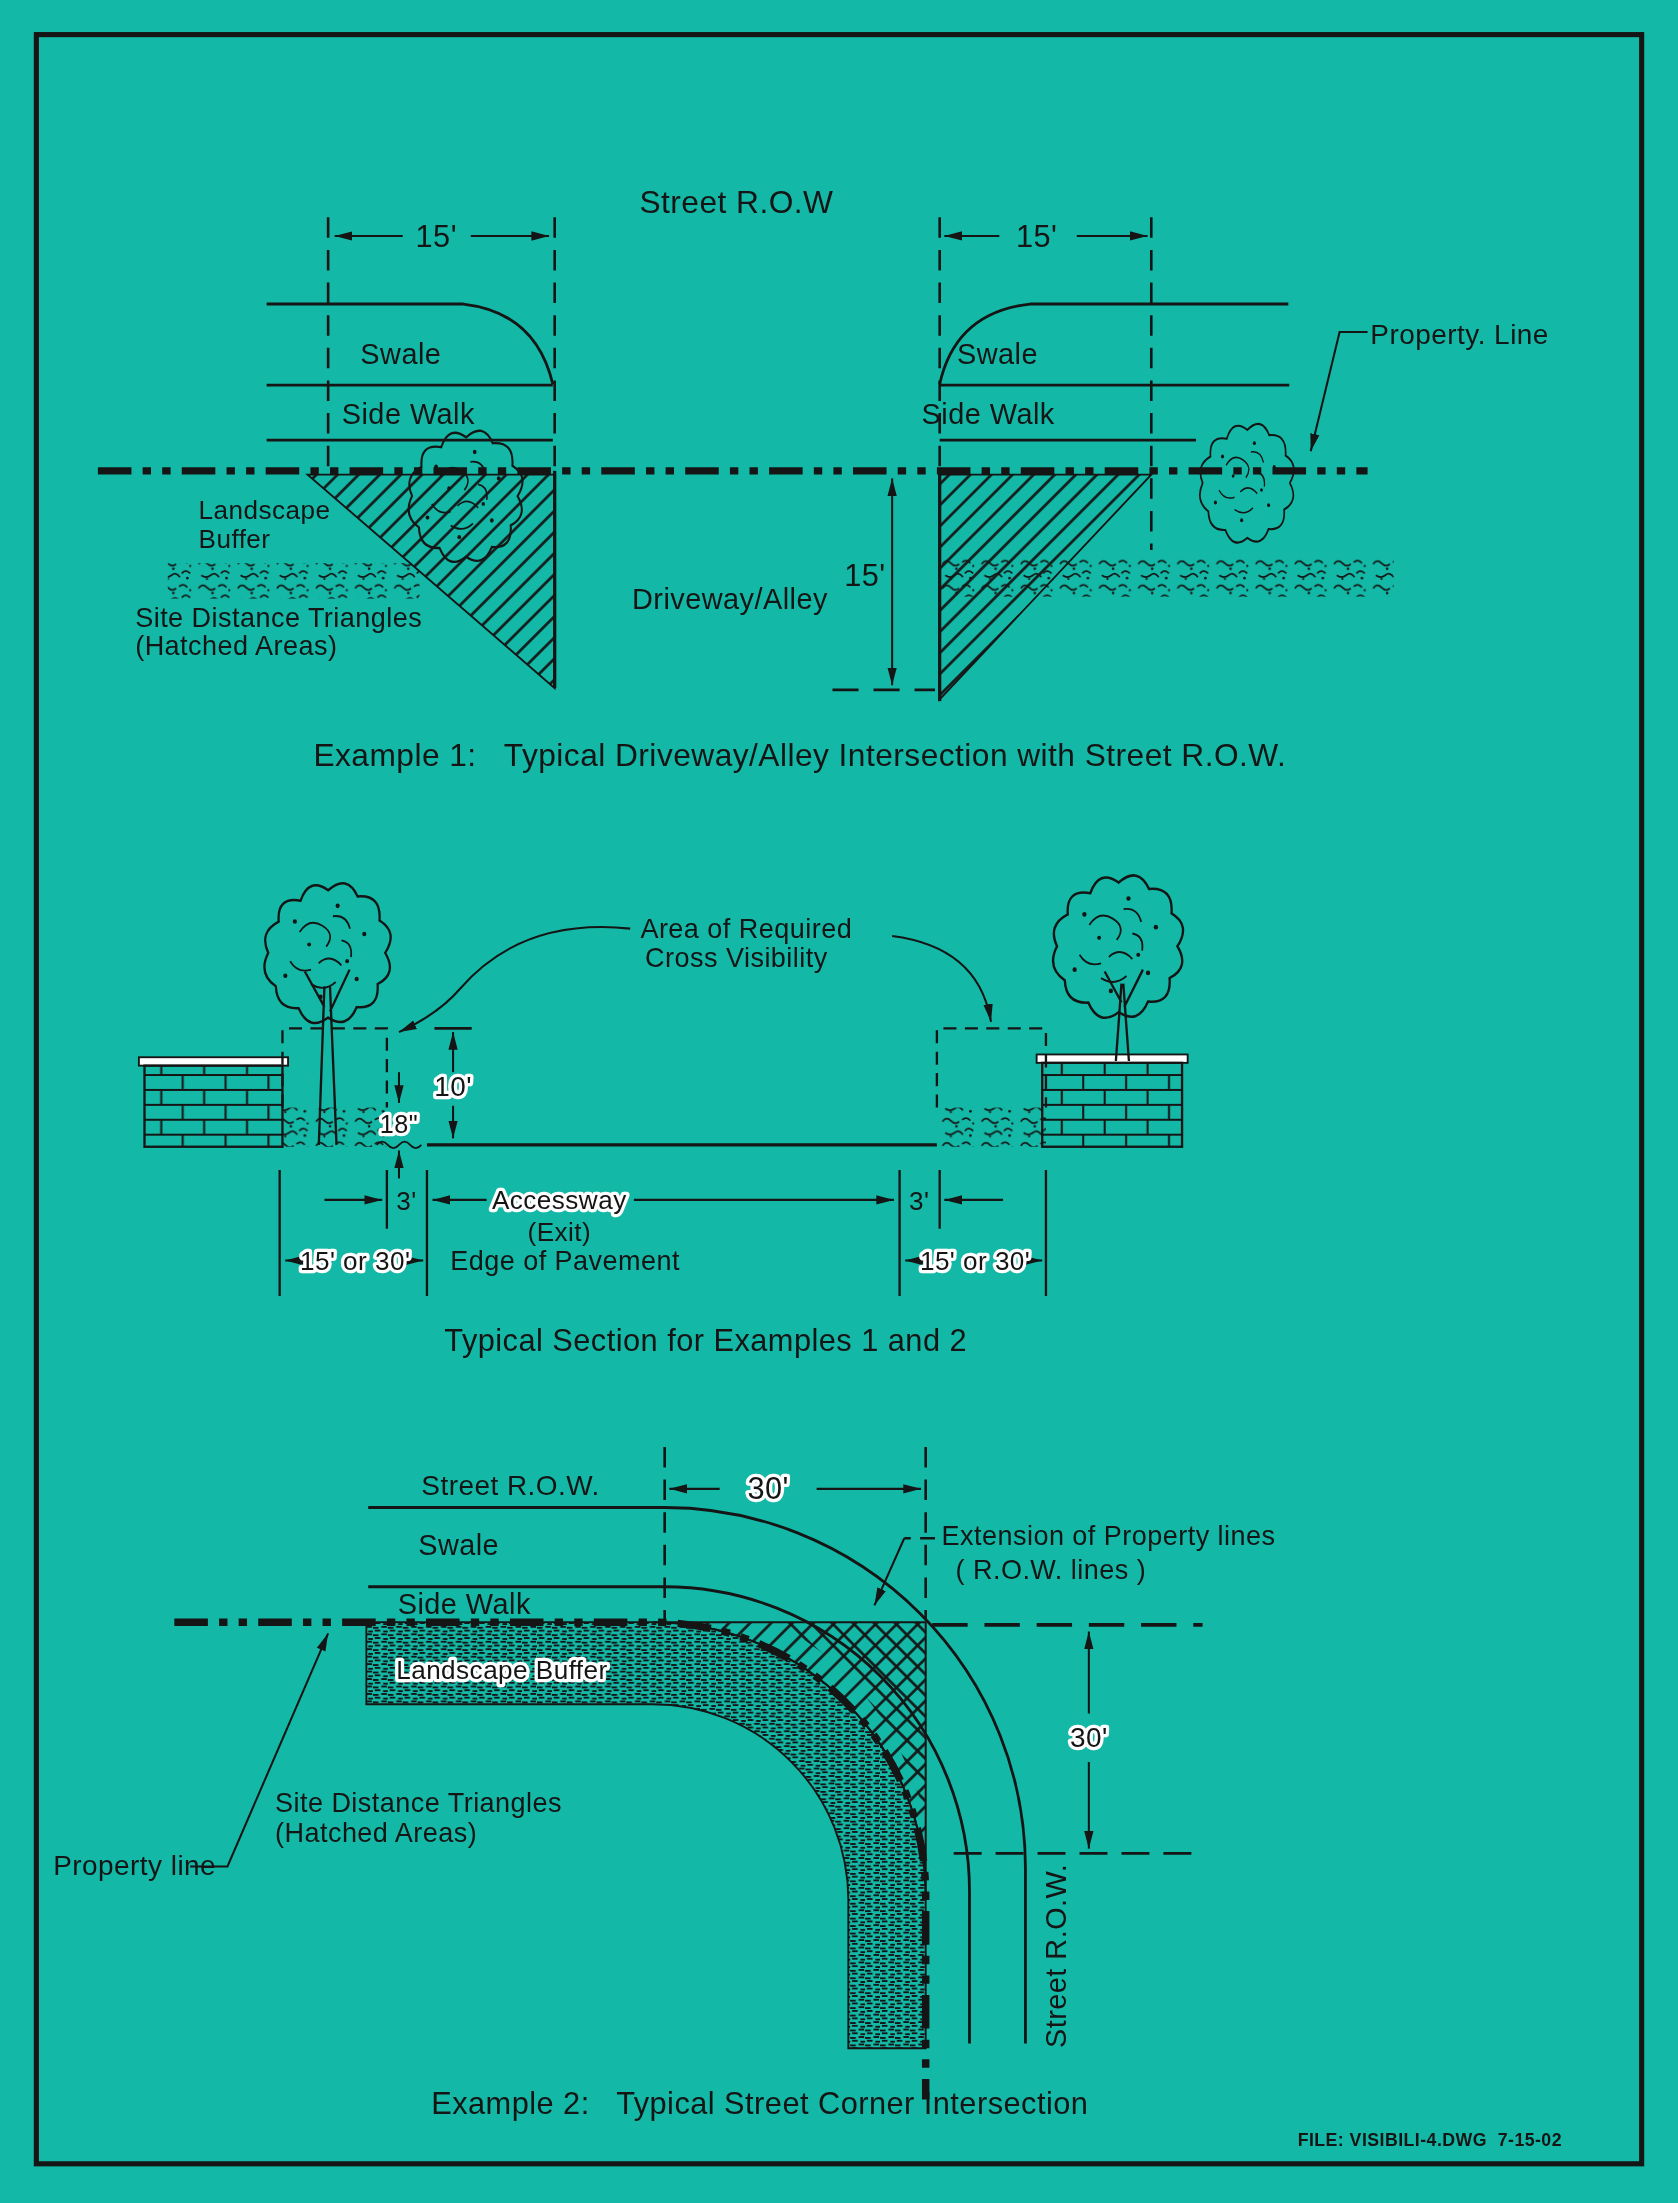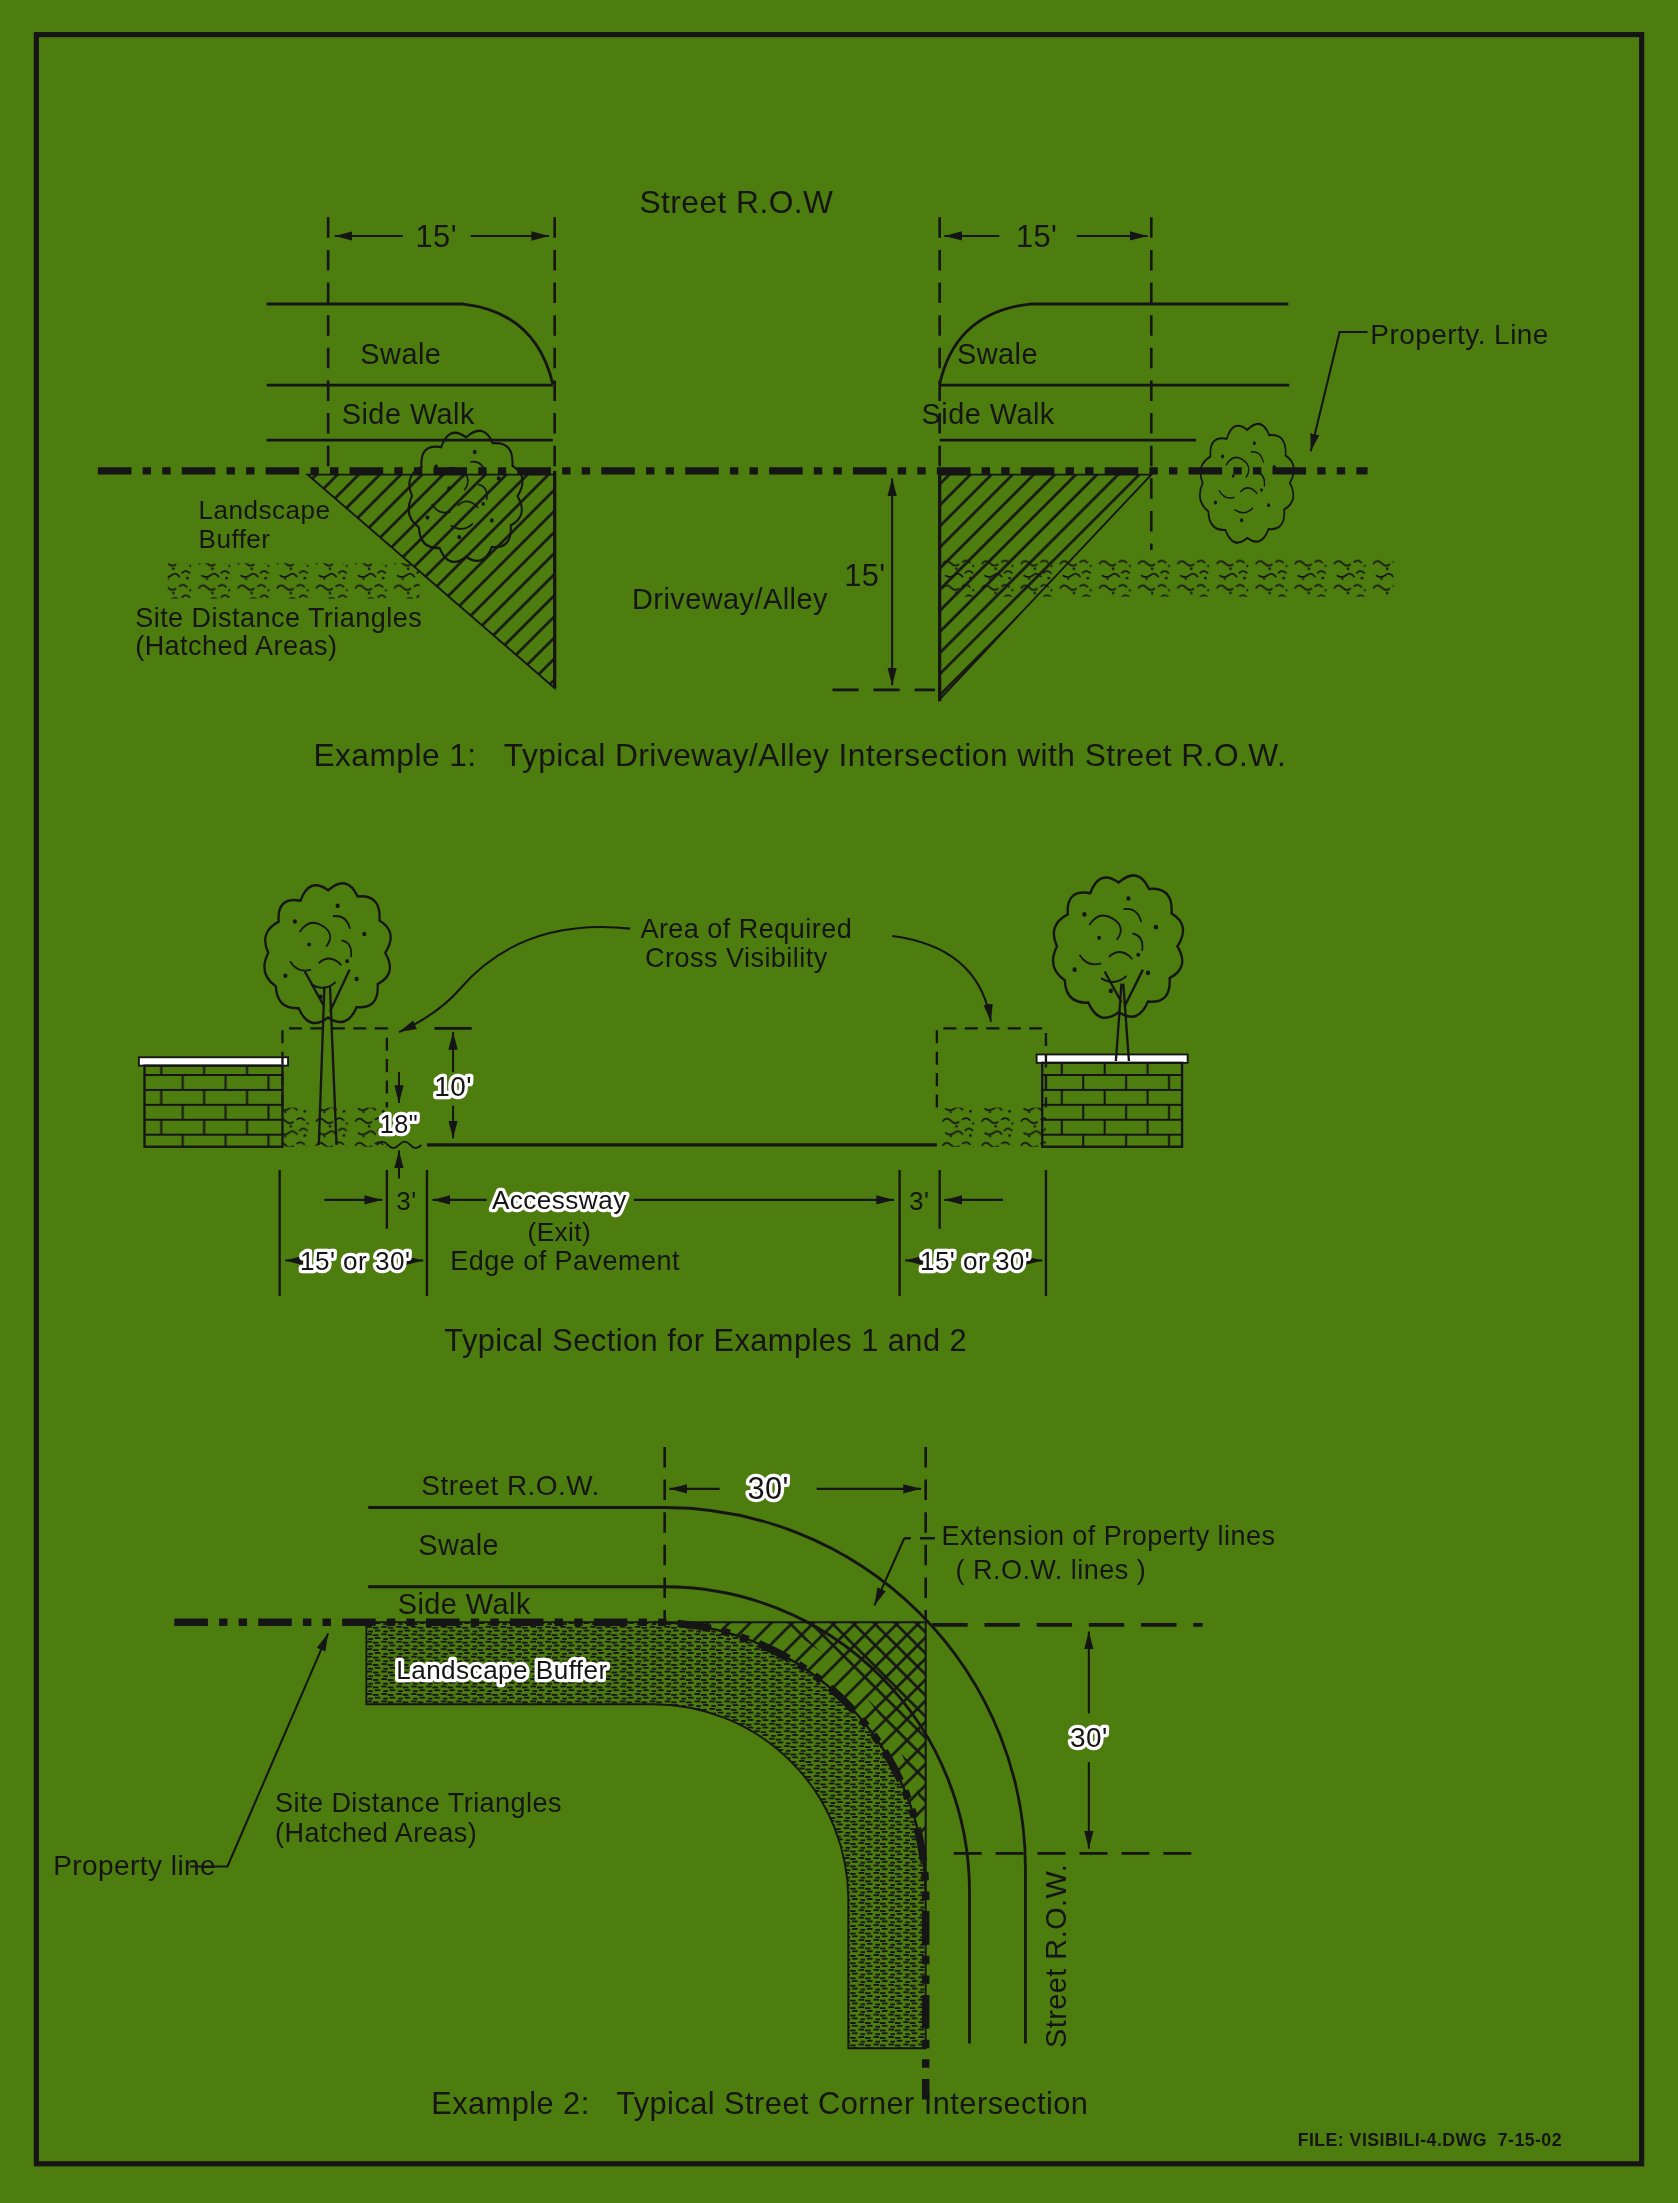--- a/index.html
+++ b/index.html
@@ -1,17 +1,17 @@
 <!DOCTYPE html>
 <html style="font-size:15px"><head>
 <meta charset="utf-8">
 <style>
   html,body{margin:0;padding:0;background:#888;}
   .page{
-    width:1678px;height:2204px;background:#4d7c0f;position:relative;
+    width:1678px;height:2204px;background:#14b8a6;position:relative;
     font-family:"Liberation Sans", sans-serif;color:#151515;overflow:hidden;
   }
   svg{display:block;}
   svg text{
     font-family:"Liberation Sans", sans-serif;
     fill:#151515;white-space:pre;letter-spacing:.5px;
   }
   .t34{font-size:34px;} .t33{font-size:33px;} .t31{font-size:31px;}
   .t30{font-size:30px;} .t29{font-size:29px;} .t28{font-size:28px;}
   .t27{font-size:27px;} .t19{font-size:19px;font-weight:bold;}

